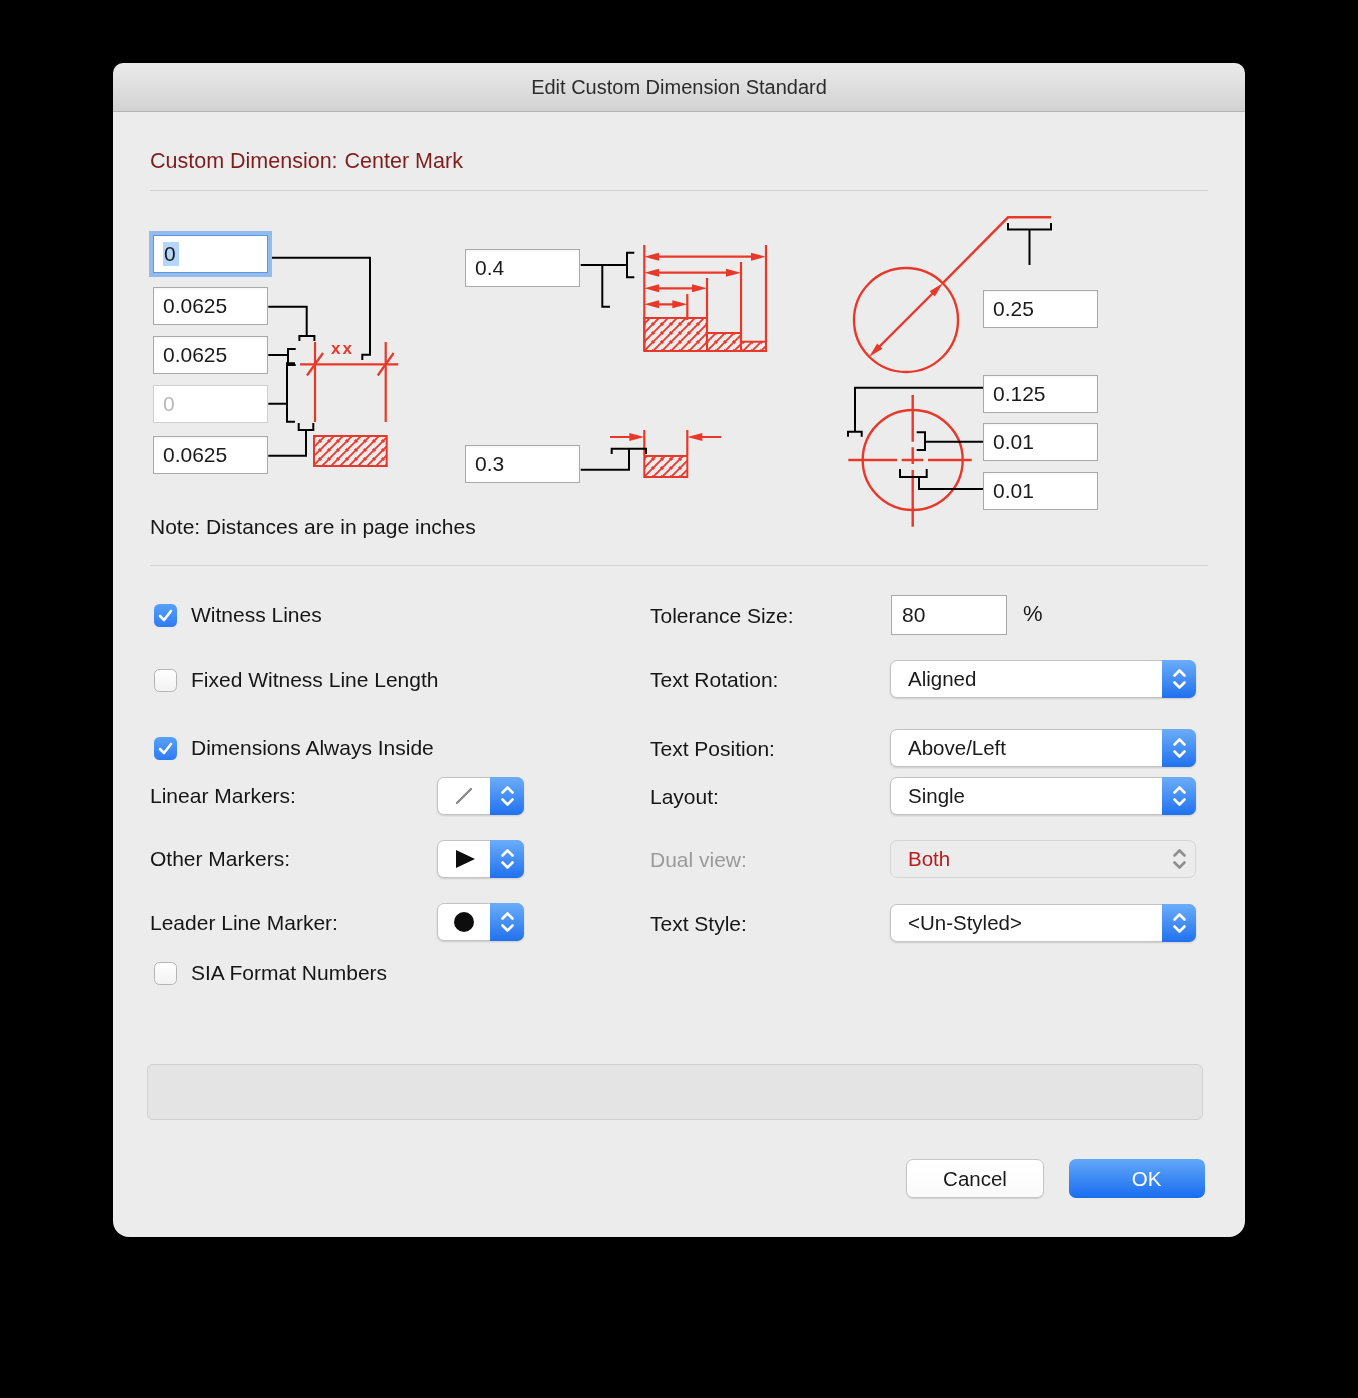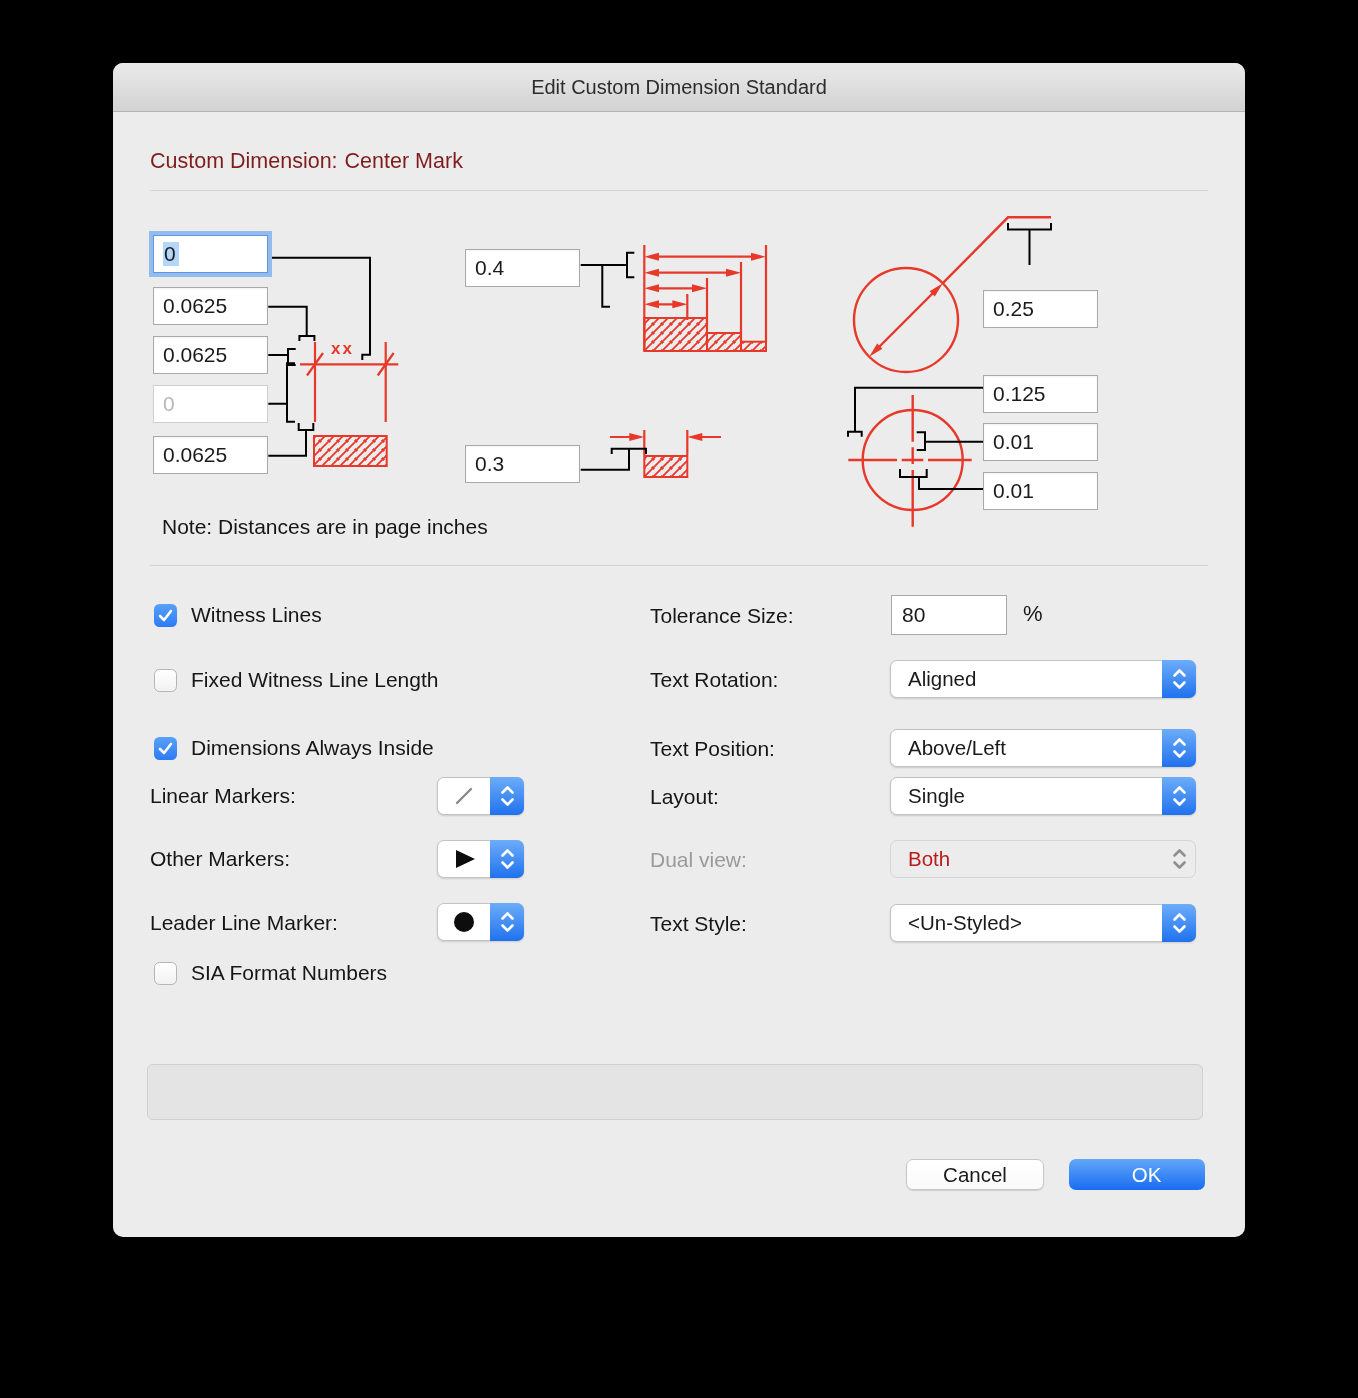--- a/index.html
+++ b/index.html
@@ -3,21 +3,21 @@
 <meta charset="utf-8">
 <style>
   html,body{margin:0;padding:0;}
   body{
     width:1358px;height:1398px;position:relative;background:#000;
     font-family:"Liberation Sans",sans-serif;overflow:hidden;
     -webkit-font-smoothing:antialiased;
   }
   .dialog{
     position:absolute;left:113px;top:63px;width:1132px;height:1174px;
-    background:#ececec;border-radius:10px;
+    background:#ececec;border-radius:16px;
     box-shadow:0 30px 70px rgba(0,0,0,.65);
   }
   .titlebar{
     position:absolute;left:0;top:0;right:0;height:49px;
     border-radius:10px 10px 0 0;
     background:linear-gradient(#eaeaea,#d2d2d2);
     border-bottom:1px solid #b3b3b3;
     display:flex;align-items:center;justify-content:center;
     font-size:20px;font-weight:500;color:#2c2c2c;box-sizing:border-box;
   }
@@ -26,21 +26,21 @@
   svg.diagram{position:absolute;left:0;top:0;}
   .field{
     position:absolute;width:115px;height:38px;background:#fff;
     border:1px solid #a9a9a9;box-sizing:border-box;
     font-size:21px;color:#1a1a1a;display:flex;align-items:center;
     padding-left:9px;box-shadow:inset 0 1px 2px rgba(0,0,0,.05);
   }
   .field.focused{border-color:#5d96e3;box-shadow:0 0 0 4px #93bbed;}
   .field.focused .sel{background:#b4d6fa;padding:0 3px 0 1px;}
   .field.disabled{border-color:#cfcfcf;color:#b8b8b8;box-shadow:none;}
-  .note{position:absolute;left:37px;top:452px;font-size:21px;color:#161616;margin-left:12px;}
+  .note{position:absolute;left:37px;top:452px;font-size:21px;color:#161616;}
   .check-row{position:absolute;display:flex;align-items:center;gap:14px;}
   .checkbox{
     width:23px;height:23px;border-radius:5.5px;box-sizing:border-box;flex:0 0 auto;
     background:linear-gradient(#ffffff,#f2f2f2);border:1px solid #b5b5b5;
     display:flex;align-items:center;justify-content:center;
   }
   .checkbox svg{display:none;}
   .checkbox.checked{background:linear-gradient(#57a1f8,#2e7af5);border:none;}
   .checkbox.checked svg{display:block;}
   .check-label{font-size:21px;color:#161616;}
@@ -66,21 +66,21 @@
     position:absolute;left:778px;top:532px;width:116px;height:40px;background:#fff;
     border:1px solid #a9a9a9;box-sizing:border-box;font-size:21px;color:#1a1a1a;
     display:flex;align-items:center;padding-left:10px;
   }
   .pct{position:absolute;left:910px;top:538px;font-size:22px;color:#161616;}
   .well{
     position:absolute;left:34px;top:1001px;width:1056px;height:56px;
     background:#e4e4e4;border:1px solid #d0d0d0;border-radius:6px;box-sizing:border-box;
   }
   .btn{
-    position:absolute;top:1096px;height:31px;border-radius:7px;
+    position:absolute;top:1096px;height:39px;border-radius:7px;
     display:flex;align-items:center;justify-content:center;font-size:20.5px;
     box-sizing:border-box;cursor:default;
   }
   .btn.cancel{left:793px;width:138px;background:linear-gradient(#ffffff,#fafafa);
     border:1px solid #c6c6c6;box-shadow:0 1px 1px rgba(0,0,0,.12);color:#1a1a1a;}
   .btn.ok{left:956px;width:136px;background:linear-gradient(#62a8f9,#196cf0);color:#fff;padding-left:19px;}
 </style>
 </head>
 <body>
 

